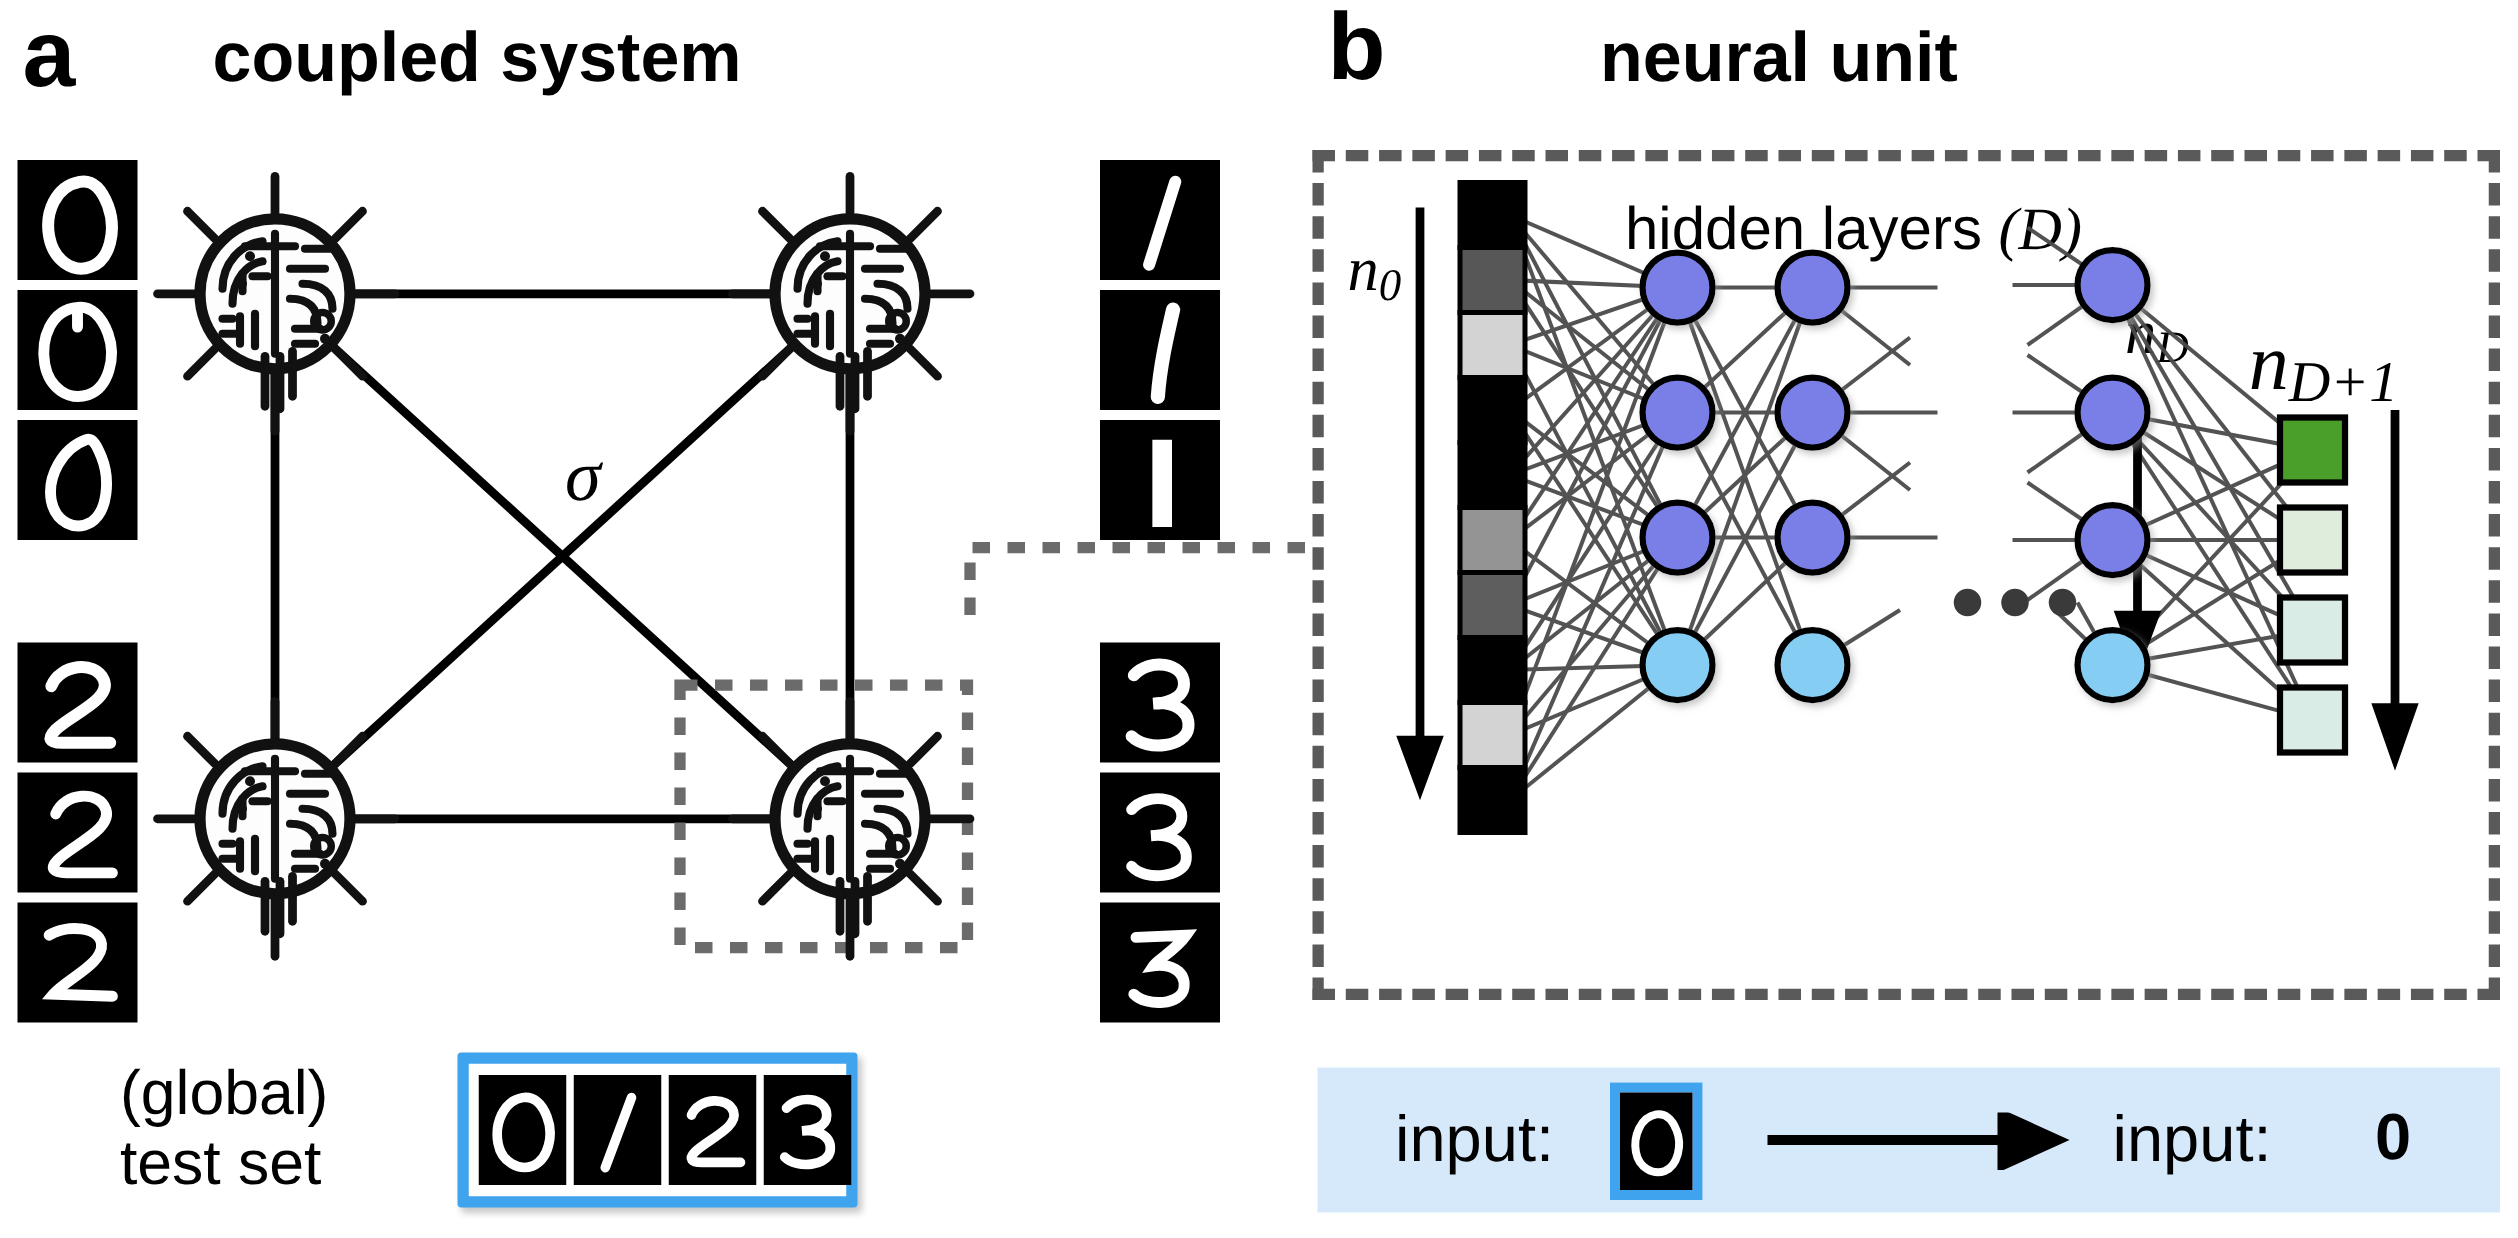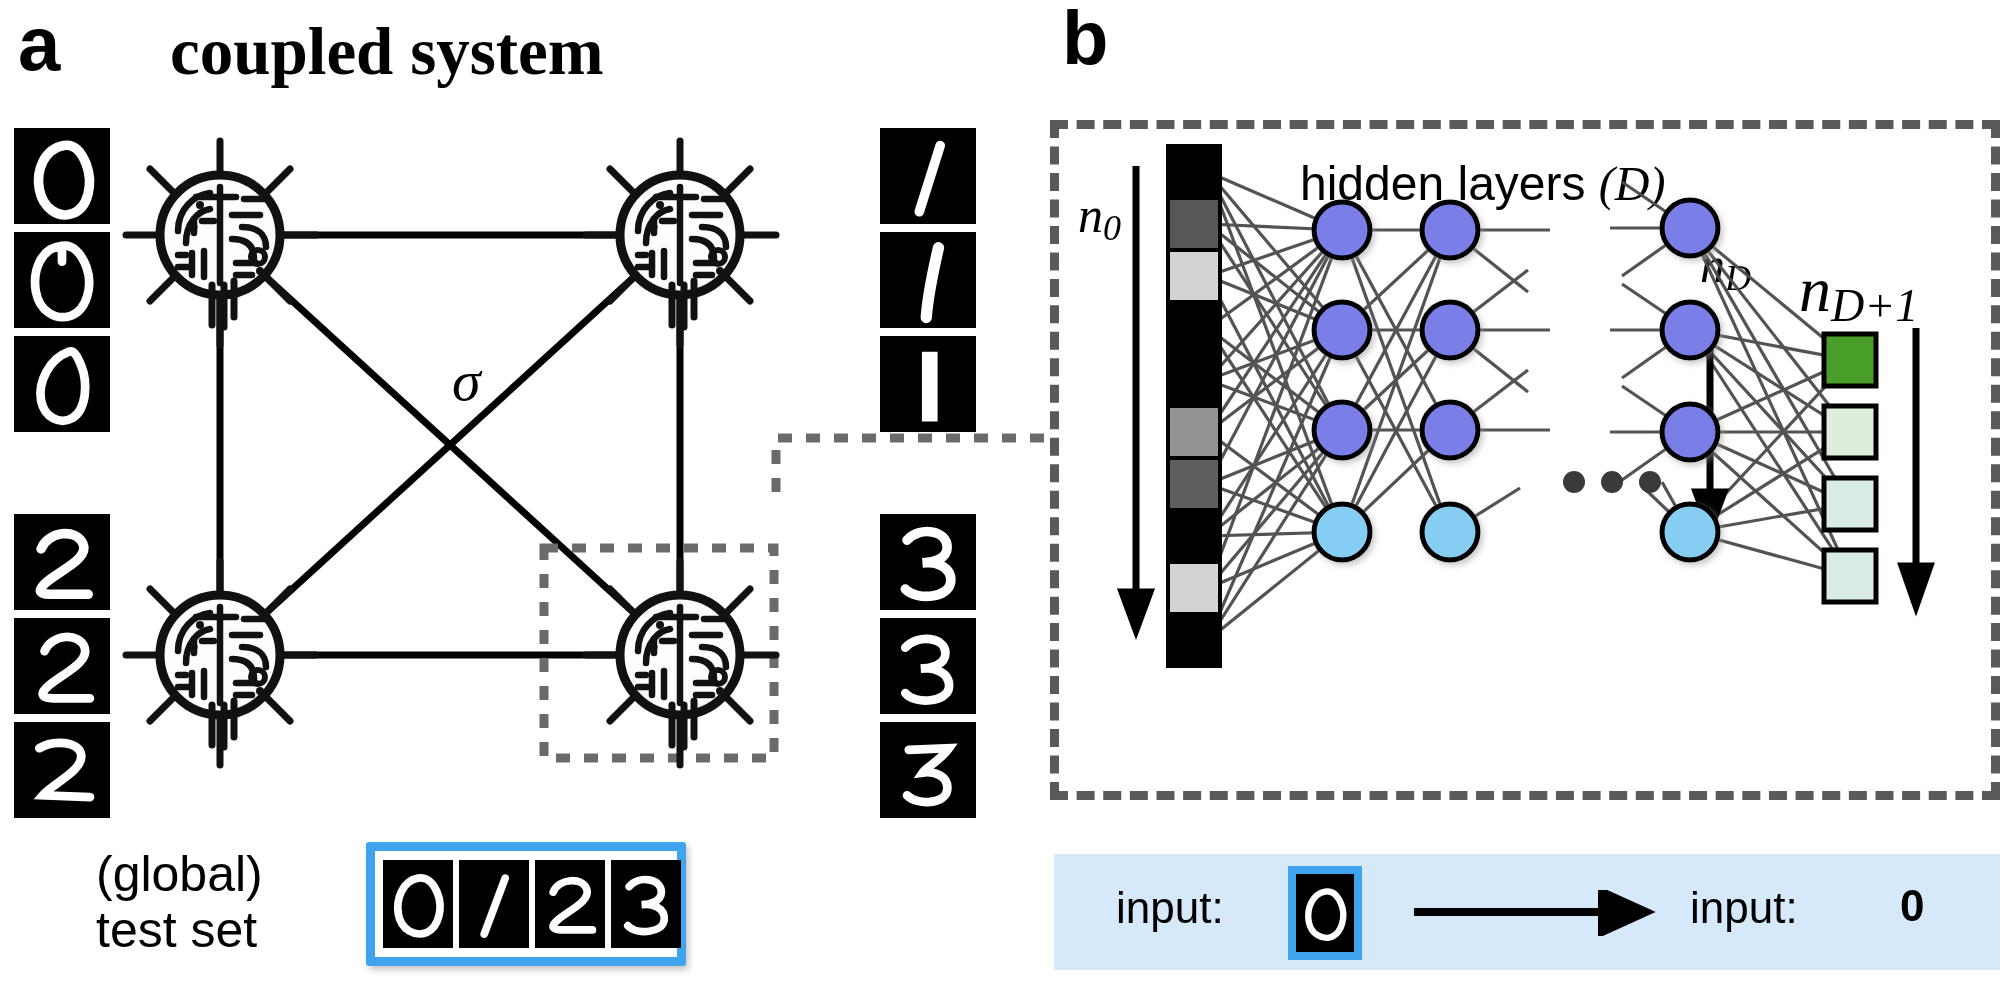--- a/index.html
+++ b/index.html
@@ -21,23 +21,23 @@
   .panel-letter {
     position: absolute;
     font-family: "Liberation Sans", sans-serif;
     font-weight: bold;
     font-size: 76px;
     line-height: 1;
     letter-spacing: -1px;
   }
   .panel-title {
     position: absolute;
-    font-family: Liberation Serif, serif;
+    font-family: Liberation Sans, sans-serif;
     font-weight: bold;
-    font-size: 67px;
+    font-size: 56px;
     line-height: 1;
     white-space: nowrap;
   }
 
   
   .mnist {
     position: absolute;
     background: #000;
     box-sizing: border-box;
     overflow: hidden;
@@ -100,21 +100,21 @@
   }
 
   
   .io-bar {
     position: absolute;
     box-sizing: border-box;
   }
   .io-text {
     position: absolute;
     font-family: "Liberation Sans", sans-serif;
-    font-size: 44px;
+    font-size: 52px;
     line-height: 1;
     white-space: nowrap;
     text-align: right;
   }
   .io-text.bold-out {
     font-weight: bold;
   }
   .io-thumb {
     position: absolute;
     box-sizing: border-box;
@@ -230,20 +230,21 @@
           <circle cx="138" cy="122" r="7" stroke-width="6"></circle>
         </g>
       </g>
     </defs>
   </svg>
 
   <div class="panel-letter" style="left:18px; top:6px;">a</div>
   <div class="panel-title" style="left:170px; top:18px;">coupled system</div>
 
   <div class="panel-letter" style="left:1062px; top:0px;">b</div>
+  <div class="panel-title" style="left:1280px; top:18px;">neural unit</div>
 
   <div class="mnist" style="left:14px; top:128px; width:96px; height:96px;">
     <svg viewBox="0 0 100 110">
         <use href="#d0a"></use>
       </svg>
     </div>
   <div class="mnist" style="left:14px; top:232px; width:96px; height:96px;">
     <svg viewBox="0 0 100 110">
         <use href="#d0b"></use>
       </svg>

